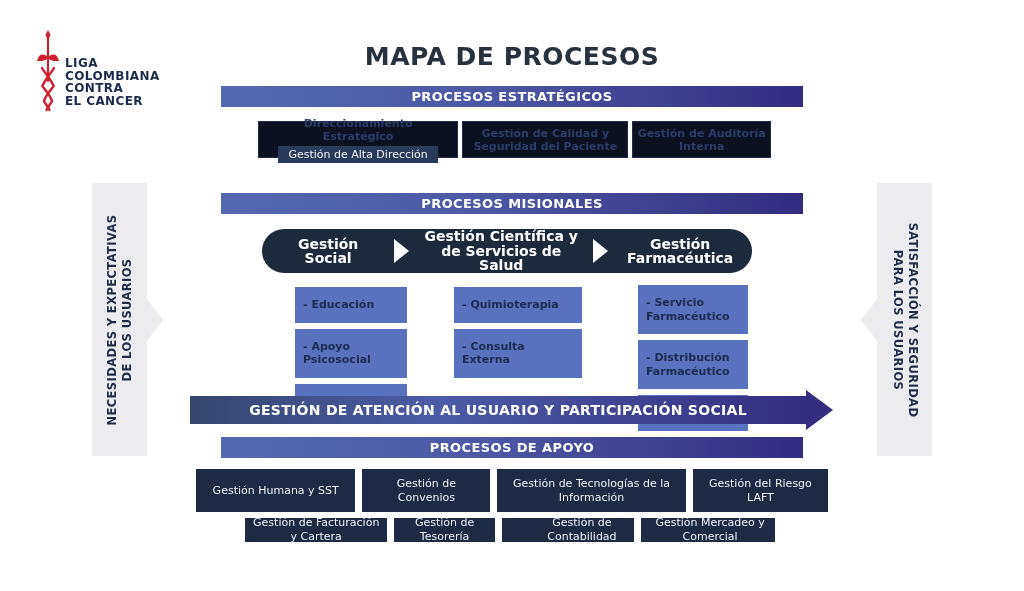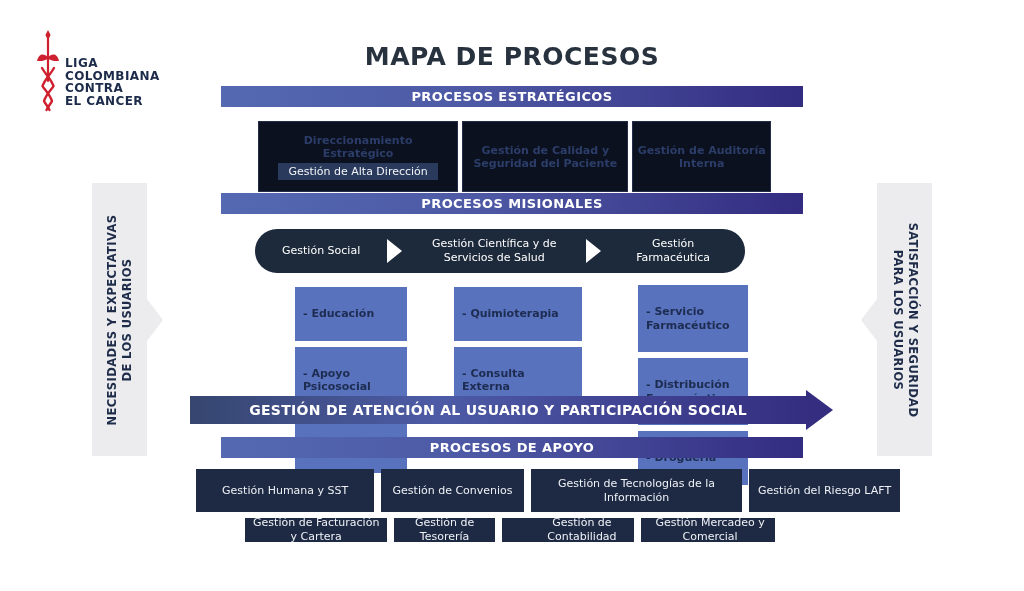--- a/index.html
+++ b/index.html
@@ -21,61 +21,61 @@
   
   .band { position:absolute; left:221px; width:582px; height:21px;
           background:linear-gradient(90deg,#5469b2 0%,#4d58a4 45%,#332c80 100%);
           color:#ffffff; font-size:13px; font-weight:800; letter-spacing:.4px;
           display:flex; align-items:center; justify-content:center; }
   .band-estrategicos { top:86px; }
   .band-misionales  { top:193px; }
   .band-apoyo       { top:437px; }
 
   
-  .strategic-row { position:absolute; left:258px; top:121px; width:513px; height:71px;
+  .strategic-row { position:absolute; left:258px; top:121px; width:513px; height:37px;
                    display:flex; gap:4px; }
   .sbox { background:#0c1120; border:1px solid #232c49; flex:1;
           display:flex; flex-direction:column; align-items:center; justify-content:center;
           text-align:center; color:#2b3d68; font-size:11px; font-weight:700; line-height:13px; }
   .sbox-1 { flex:1.45; } .sbox-2 { flex:1.2; } .sbox-3 { flex:1.0; }
   .sbox .t { max-width:160px; }
   .sbox .sub { margin-top:3px; background:#2a3a5c; color:#f2f4f8; font-weight:500;
                padding:2px 10px; font-size:11px; }
 
   
-  .pill { position:absolute; left:255px; top:229px; width:490px; height:44px;
+  .pill { position:absolute; left:262px; top:229px; width:490px; height:44px;
           background:#1d2a3b; border-radius:22px; display:flex; align-items:center;
-          color:#ffffff; font-size:11px; font-weight:400; line-height:14.5px; }
+          color:#ffffff; font-size:14px; font-weight:700; line-height:14.5px; }
   .pill .zone { text-align:center; }
   .zone-1 { flex:1.15; } .zone-2 { flex:1.6; } .zone-3 { flex:1.25; }
   .zone-2 .t { display:inline-block; max-width:165px; }
   .zone-1 .t, .zone-3 .t { display:inline-block; max-width:110px; }
   .flow-arrow { width:0; height:0; border-left:15px solid #ffffff;
                 border-top:12px solid transparent; border-bottom:12px solid transparent; }
 
   
   .col { position:absolute; display:flex; flex-direction:column; gap:6px; }
   .col-1 { left:295px; top:287px; width:112px; }
   .col-2 { left:454px; top:287px; width:128px; }
   .col-3 { left:638px; top:285px; width:110px; }
   .item { background:#5872bd; color:#1d2c50; font-size:11px; font-weight:700;
-          line-height:13.5px; padding:20px 8px; }
+          line-height:13.5px; padding:11px 8px; }
 
   
   .arrow-bar { position:absolute; left:190px; top:396px; width:616px; height:28px;
                background:linear-gradient(90deg,#36466f 0%,#4d5ba6 40%,#352e80 100%);
                color:#ffffff; font-size:14px; font-weight:800; letter-spacing:.3px;
                display:flex; align-items:center; justify-content:center; }
   .arrow-head { position:absolute; left:806px; top:390px; width:0; height:0;
                 border-left:27px solid #352e80;
                 border-top:20px solid transparent; border-bottom:20px solid transparent; }
 
   
   .apoyo-row { position:absolute; display:flex; gap:7px; }
-  .apoyo-row-1 { left:196px; top:469px; width:704px; height:43px; }
+  .apoyo-row-1 { left:196px; top:469px; width:632px; height:43px; }
   .apoyo-row-2 { left:245px; top:518px; width:530px; height:24px; }
   .abox { background:#1e2a44; color:#eef1f6; font-size:11px; font-weight:500;
           line-height:14px; display:flex; align-items:center; justify-content:center;
           text-align:center; padding:0 8px; }
   .a11 { flex:1.18; } .a12 { flex:0.92; } .a13 { flex:1.42; } .a14 { flex:1.12; } .a15 { flex:0.98; }
   .a21 { flex:1.5; }  .a22 { flex:1.0; }  .a23 { flex:1.05;padding-left:36px; } .a24 { flex:1.35;padding-left:12px; }
 
   
   .side { position:absolute; top:183px; width:55px; height:273px; background:#ececee; }
   .side-left  { left:92px; }

